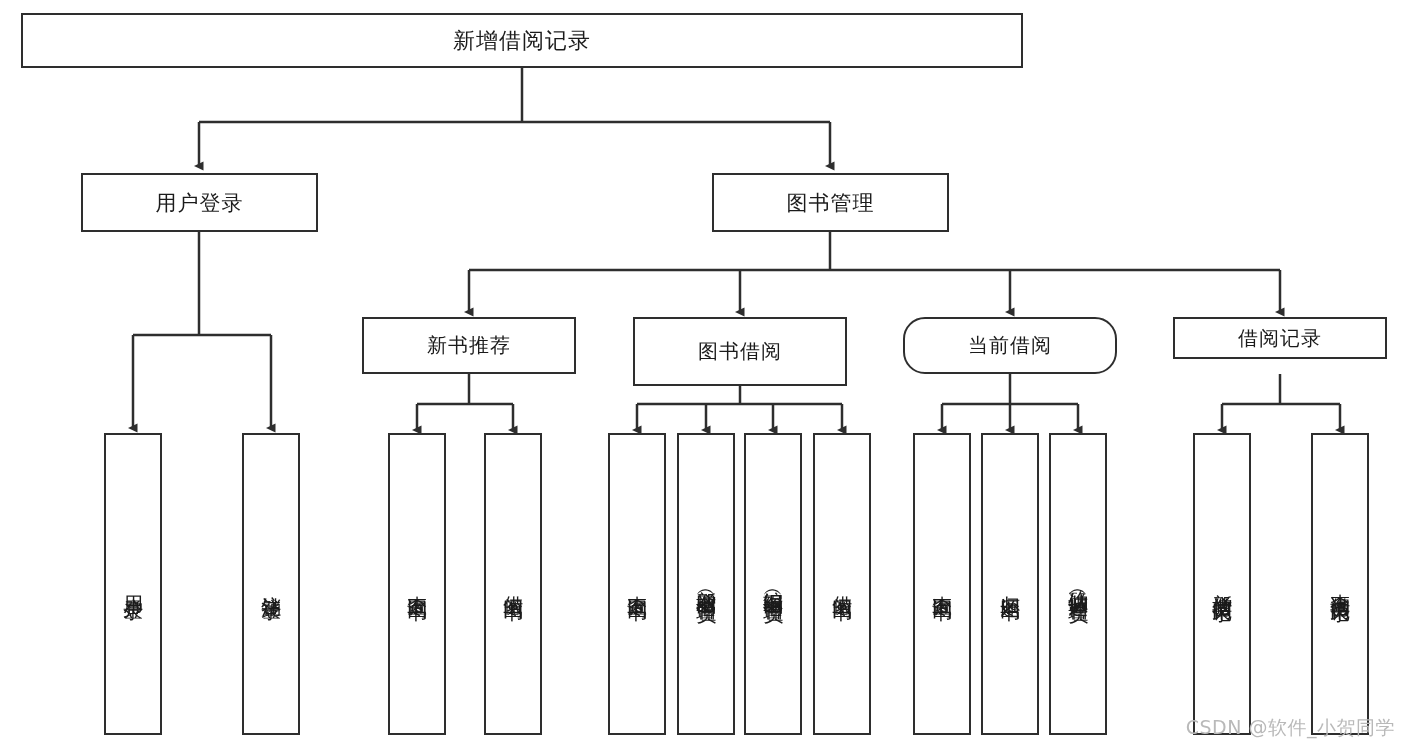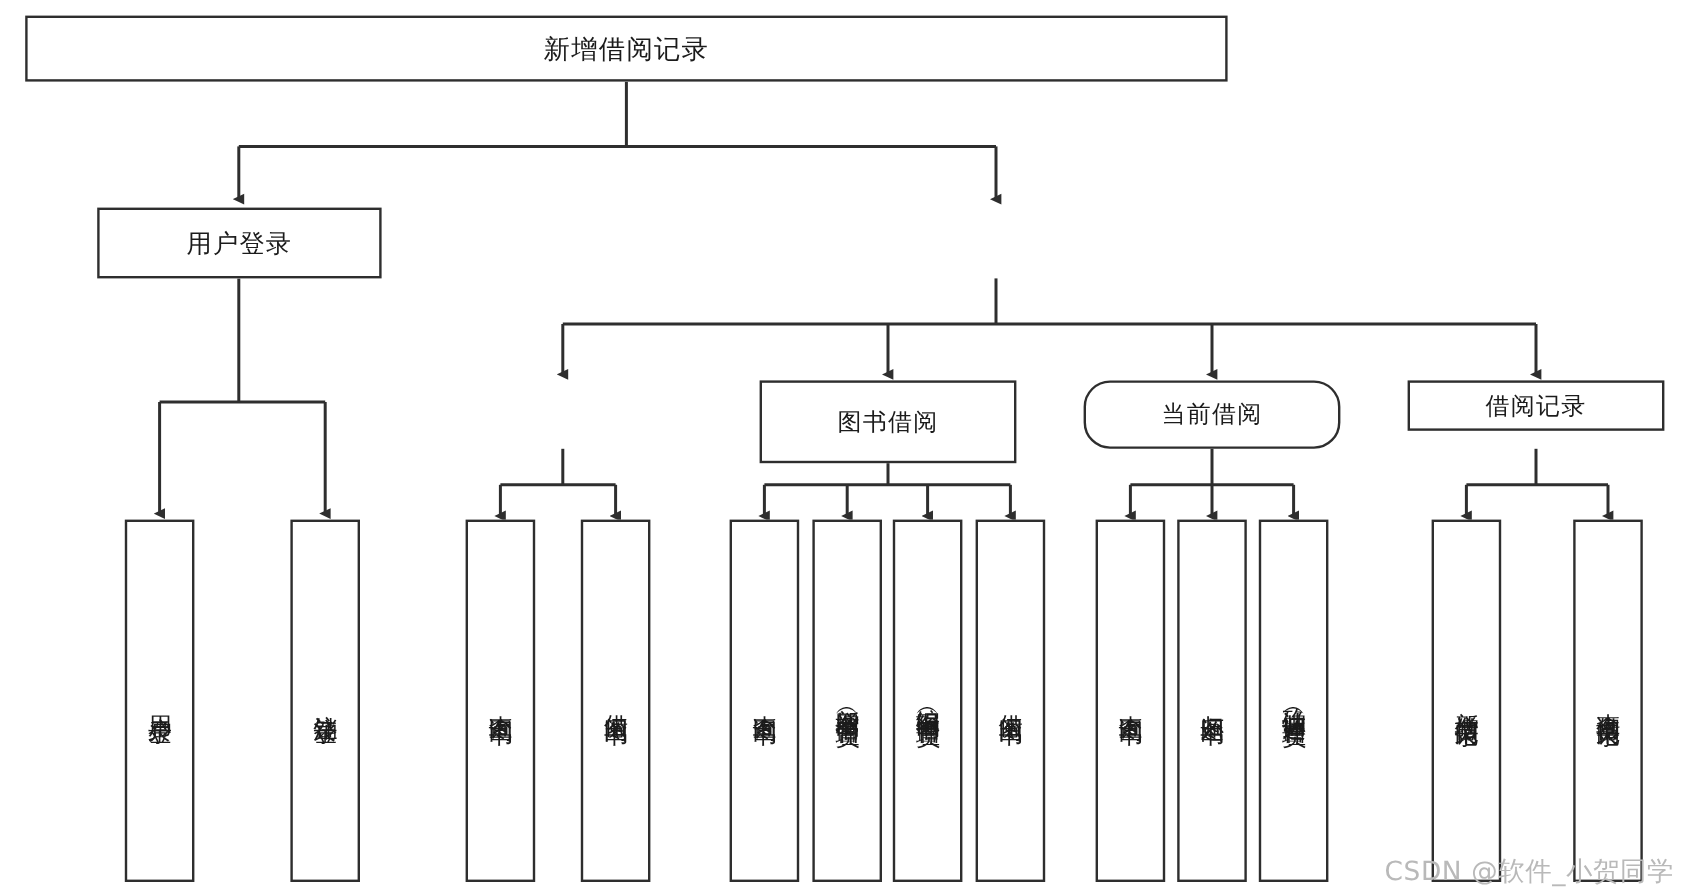--- a/index.html
+++ b/index.html
@@ -60,21 +60,21 @@
     display: block;
   }
   .htext {
     white-space: nowrap;
     letter-spacing: 1px;
   }
   .watermark {
     position: absolute;
     right: 10px;
     bottom: 6px;
-    font-size: 22px;
+    font-size: 19px;
     color: #b9b9b9;
     letter-spacing: 0.5px;
     white-space: nowrap;
     user-select: none;
   }
 </style>
 </head>
 <body>
 
 <div id="canvas">
@@ -129,21 +129,27 @@
     </g>
   </svg>
 
   <div class="node root" style="left:21px; top:13px; width:1002px; height:55px;">
     <span class="htext">新增借阅记录</span>
   </div>
 
   <div class="node level2" style="left:81px; top:173px; width:237px; height:59px;">
     <span class="htext">用户登录</span>
   </div>
-
+  <div class="node level2" style="left:712px; top:173px; width:237px; height:59px;">
+    <span class="htext">图书管理</span>
+  </div>
+
+  <div class="node level3" style="left:362px; top:317px; width:214px; height:57px;">
+    <span class="htext">新书推荐</span>
+  </div>
   <div class="node level3" style="left:633px; top:317px; width:214px; height:69px;">
     <span class="htext">图书借阅</span>
   </div>
   <div class="node level3" style="left:903px; top:317px; width:214px; height:57px;border-radius:22px;">
     <span class="htext">当前借阅</span>
   </div>
   <div class="node level3" style="left:1173px; top:317px; width:214px; height:42px;">
     <span class="htext">借阅记录</span>
   </div>
 

